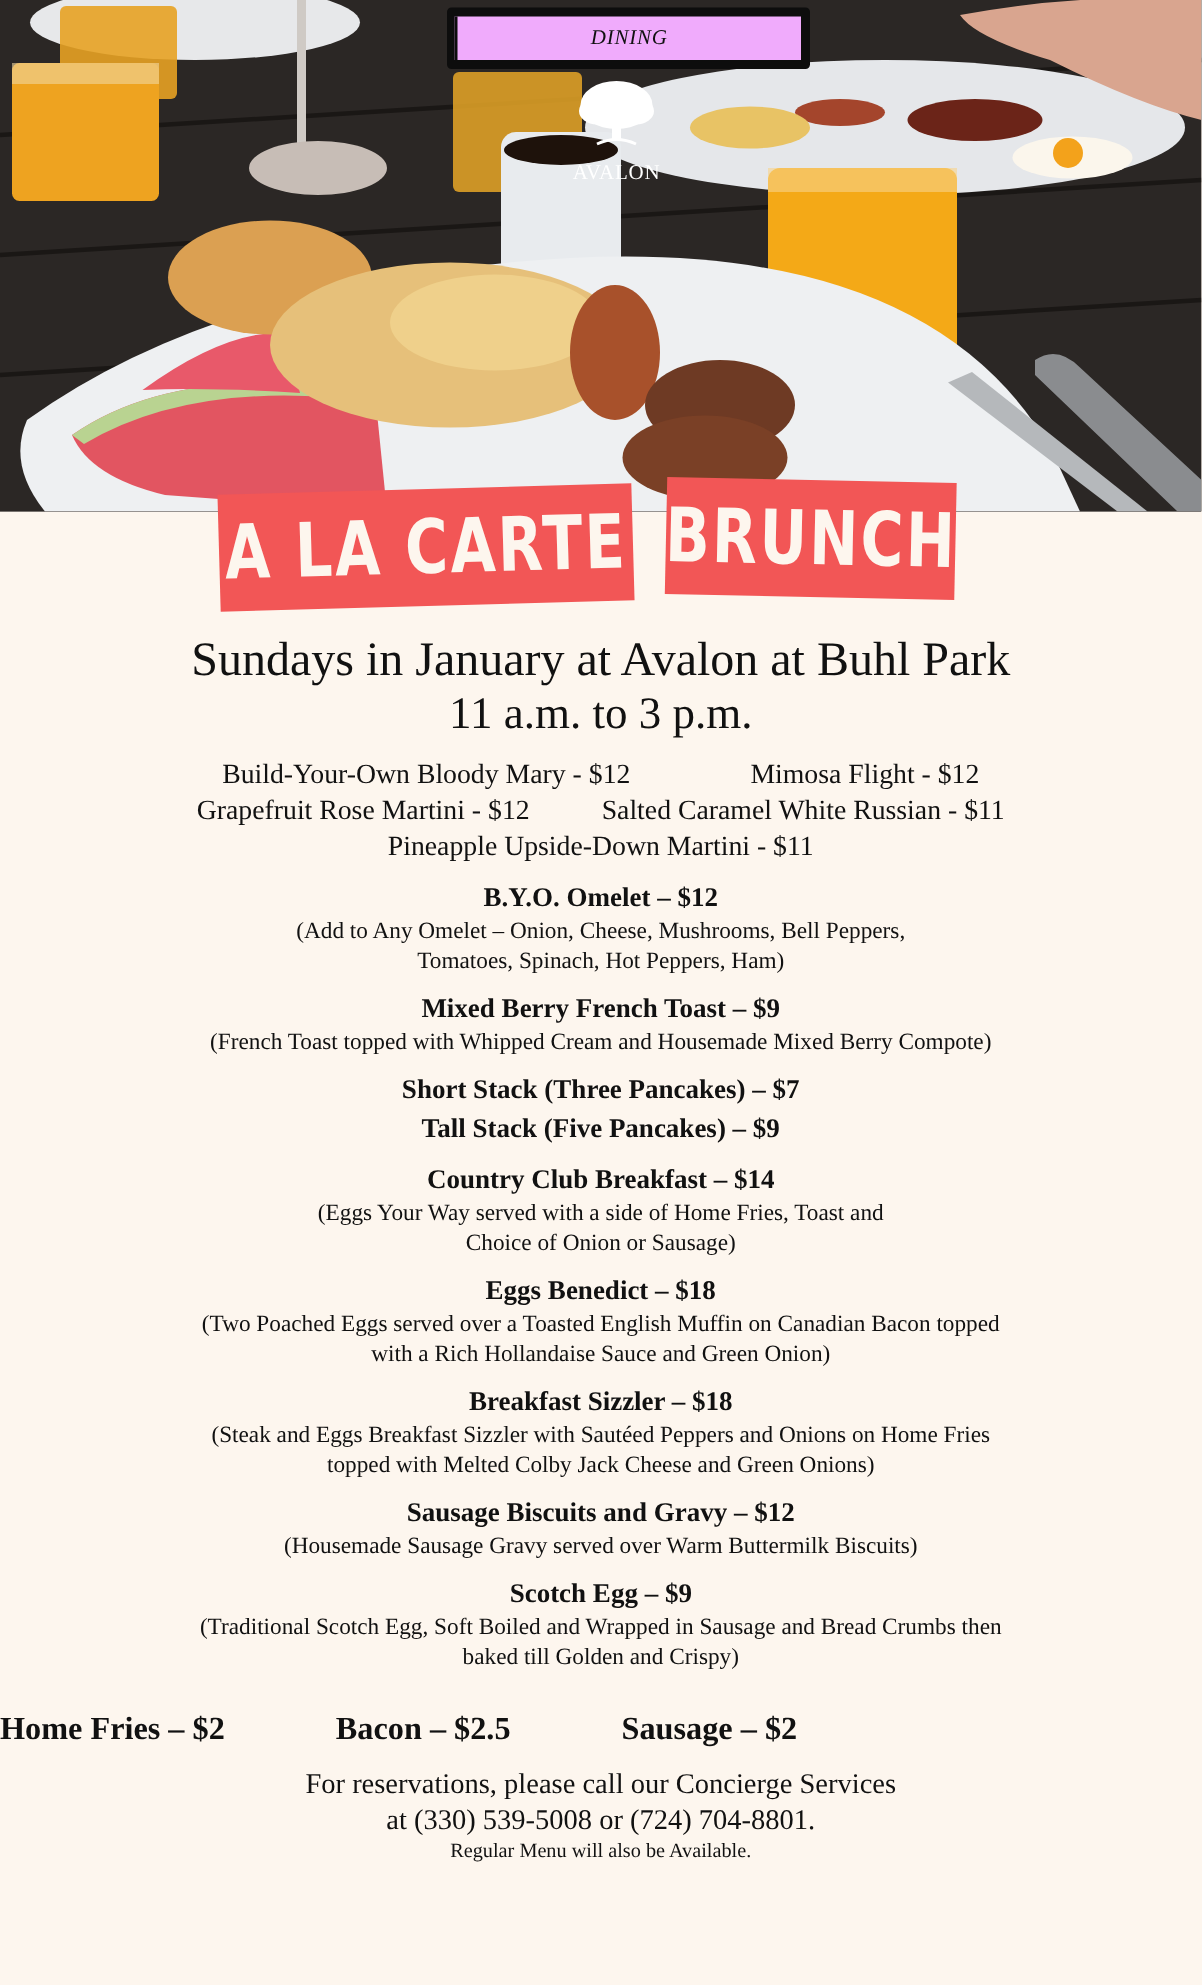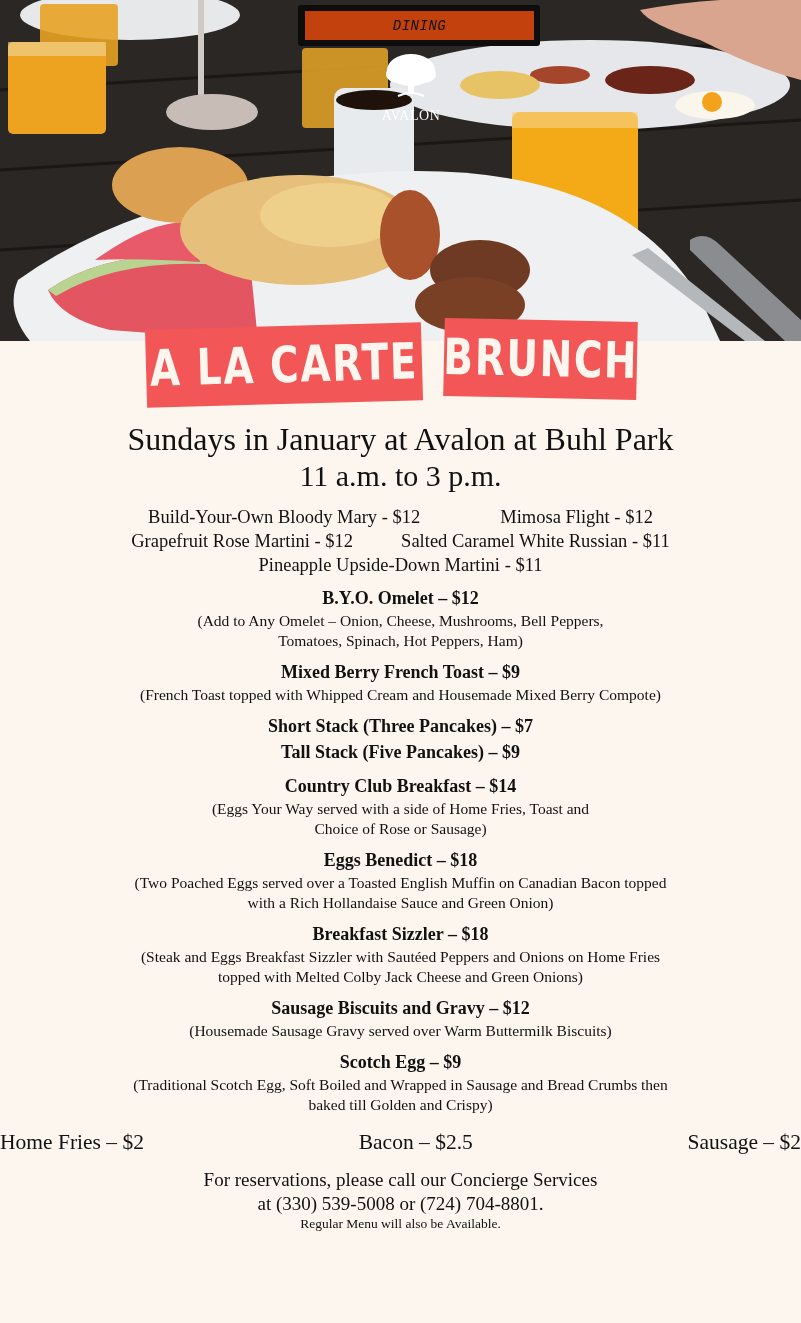--- a/index.html
+++ b/index.html
@@ -14,23 +14,23 @@
       position: absolute; left: 0; top: 0; width: 801px; height: 341px; overflow: hidden;
       background: #2a2624;
     }
     .hero svg { position: absolute; left: 0; top: 0; }
     .dining-tag {
       position: absolute; left: 298px; top: 5px; width: 242px; height: 41px;
       background: #0d0d0d; border-radius: 3px;
     }
     .dining-tag .inner {
       position: absolute; left: 5px; top: 6px; right: 6px; bottom: 6px;
-      background: #c2410c; border-left: 2px solid #0d0d0d;
+      background: #f0abfc; border-left: 2px solid #0d0d0d;
       display: flex; align-items: center; justify-content: center;
-      font-style: italic; font-size: 14px; letter-spacing: 0.5px; font-family: Liberation Mono, monospace;
+      font-style: italic; font-size: 14px; letter-spacing: 0.5px;
     }
     .logo {
       position: absolute; left: 370px; top: 52px; width: 82px; height: 66px;
       text-align: center; color: #fff;
     }
     .logo .word { position: absolute; left: 0; right: 0; top: 56px; font-size: 14px; letter-spacing: 0.5px; }
     .banner {
       position: absolute; background: #f25656; color: #fdf6ee;
       font-family: "DejaVu Sans", sans-serif; font-weight: bold;
       display: flex; align-items: center; justify-content: center;
@@ -46,21 +46,21 @@
     .headline { font-size: 32px; line-height: 38px; margin: 0; }
     .subline { font-size: 30px; line-height: 36px; margin: 0 0 11px 0; }
     .drinks { font-size: 18.5px; line-height: 24px; }
     .drink-row { display: flex; justify-content: center; gap: 16px; }
     .drink-row span { display: inline-block; }
     .drink-row.r1 span:first-child { margin-right: 64px; }
     .drink-row.r2 span:first-child { margin-right: 32px; }
     .item { margin-top: 8px; }
     .item-title { font-weight: bold; font-size: 18px; line-height: 26px; }
     .item-desc { font-size: 15.5px; line-height: 20px; }
-    .sides { margin-top: 14px; display: flex; justify-content: space-between; font-weight: normal; font-size: 21.5px; line-height: 26px; }
+    .sides { margin-top: 24px; display: flex; justify-content: flex-start; font-weight: bold; font-size: 21.5px; line-height: 26px; }
     .sides span:nth-child(1) { margin-right: 74px; }
     .sides span:nth-child(2) { margin-right: 74px; }
     .reserve { margin-top: 13px; font-size: 19px; line-height: 24px; }
     .note { font-size: 13.5px; line-height: 16px; }
   </style>
 </head>
 <body>
 
 <div class="hero">
   <svg width="801" height="341" viewBox="0 0 801 341">
@@ -166,21 +166,21 @@
   </div>
 
   <div class="item">
     <div class="item-title">Short Stack (Three Pancakes) – $7</div>
     <div class="item-title">Tall Stack (Five Pancakes) – $9</div>
   </div>
 
   <div class="item">
     <div class="item-title">Country Club Breakfast – $14</div>
     <div class="item-desc">(Eggs Your Way served with a side of Home Fries, Toast and</div>
-    <div class="item-desc">Choice of Rose or Sausage)</div>
+    <div class="item-desc">Choice of Onion or Sausage)</div>
   </div>
 
   <div class="item">
     <div class="item-title">Eggs Benedict – $18</div>
     <div class="item-desc">(Two Poached Eggs served over a Toasted English Muffin on Canadian Bacon topped</div>
     <div class="item-desc">with a Rich Hollandaise Sauce and Green Onion)</div>
   </div>
 
   <div class="item">
     <div class="item-title">Breakfast Sizzler – $18</div>

